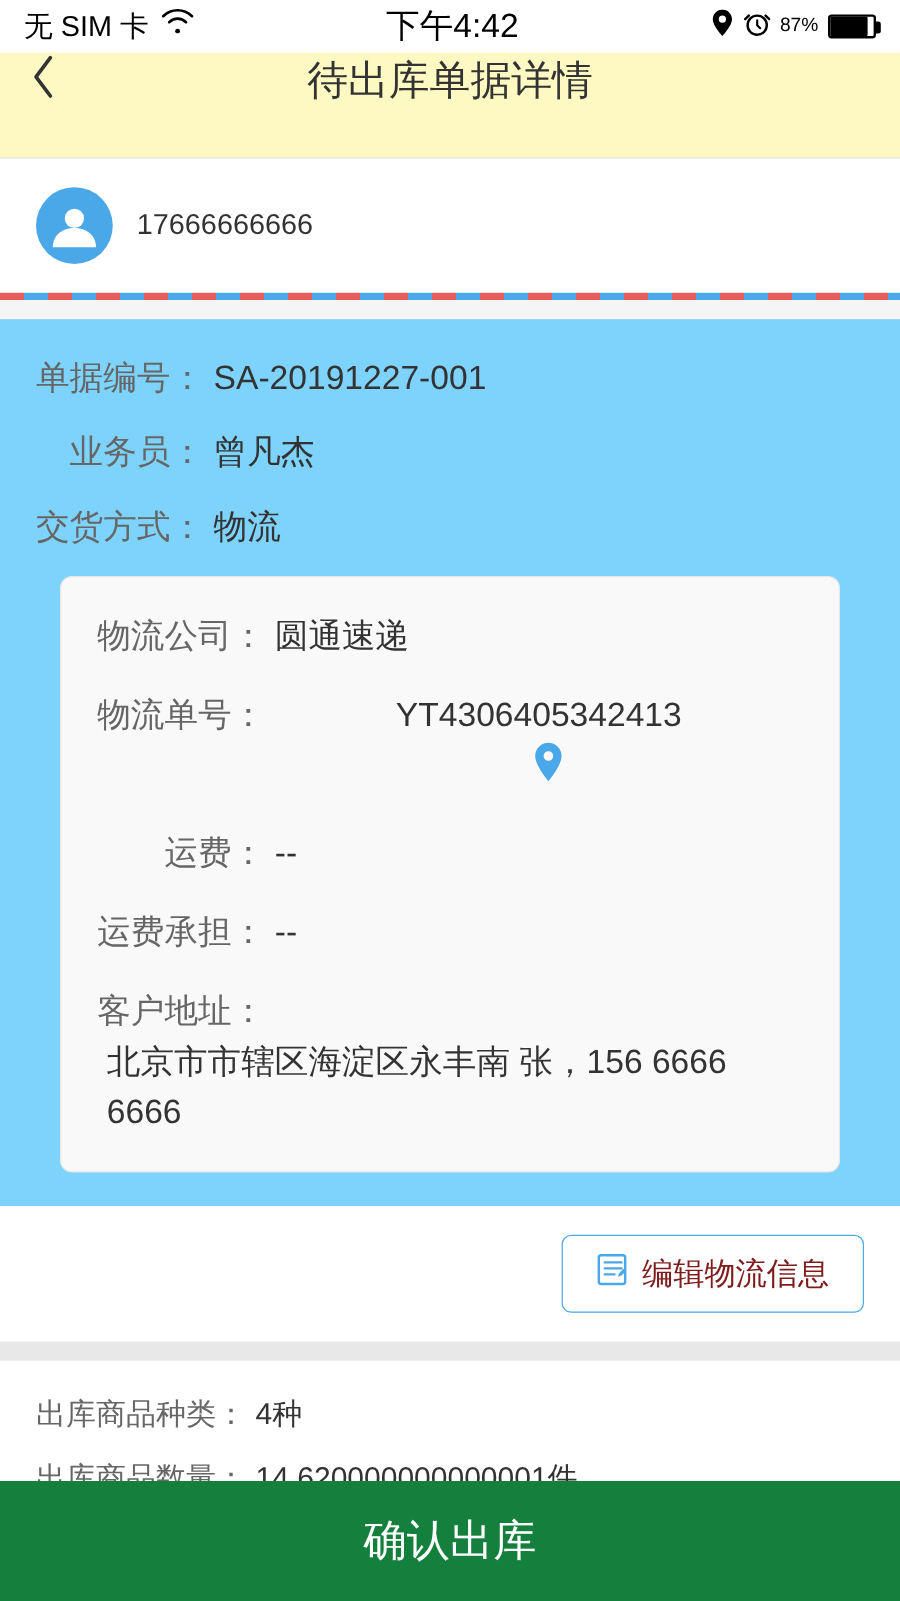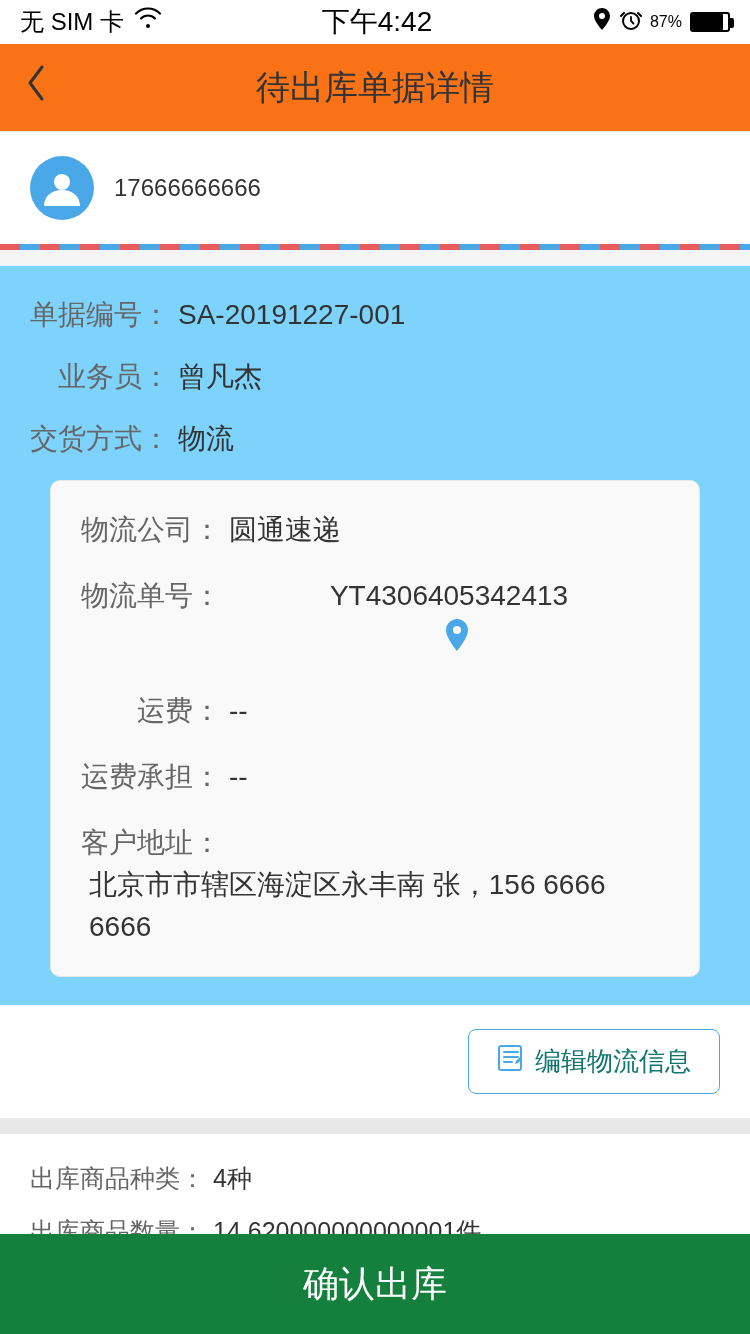--- a/index.html
+++ b/index.html
@@ -35,23 +35,22 @@
       content: ''; position: absolute; right: -6px; top: 4px; width: 4px; height: 10px; background: #000; border-radius: 0 2px 2px 0;
     }
     .battery-fill {
       height: 100%; width: 87%; background: #000; border-radius: 1px;
     }
 
     
     .nav-bar {
       width: 750px;
       height: 88px;
-      background: #f97316;
-      display: flex;
-      align-items: center;
+      background: #fef9c3;
+      display: flex;
       justify-content: center;
       position: relative;
       border-bottom: 1px solid #e5e5e5;
     }
     .nav-back {
       position: absolute;
       left: 24px;
       font-size: 36px;
       color: #333;
       cursor: pointer;
@@ -162,21 +161,21 @@
     .edit-button-row {
       display: flex;
       justify-content: flex-end;
       padding: 24px 30px;
       background: #fff;
     }
     .edit-button {
       border: 1px solid #4aa8e8;
       border-radius: 8px;
       padding: 14px 28px;
-      color: #0f766e;
+      color: #7f1d1d;
       font-size: 26px;
       display: flex;
       align-items: center;
       gap: 10px;
       background: #fff;
       cursor: pointer;
     }
 
     
     .section-divider {

